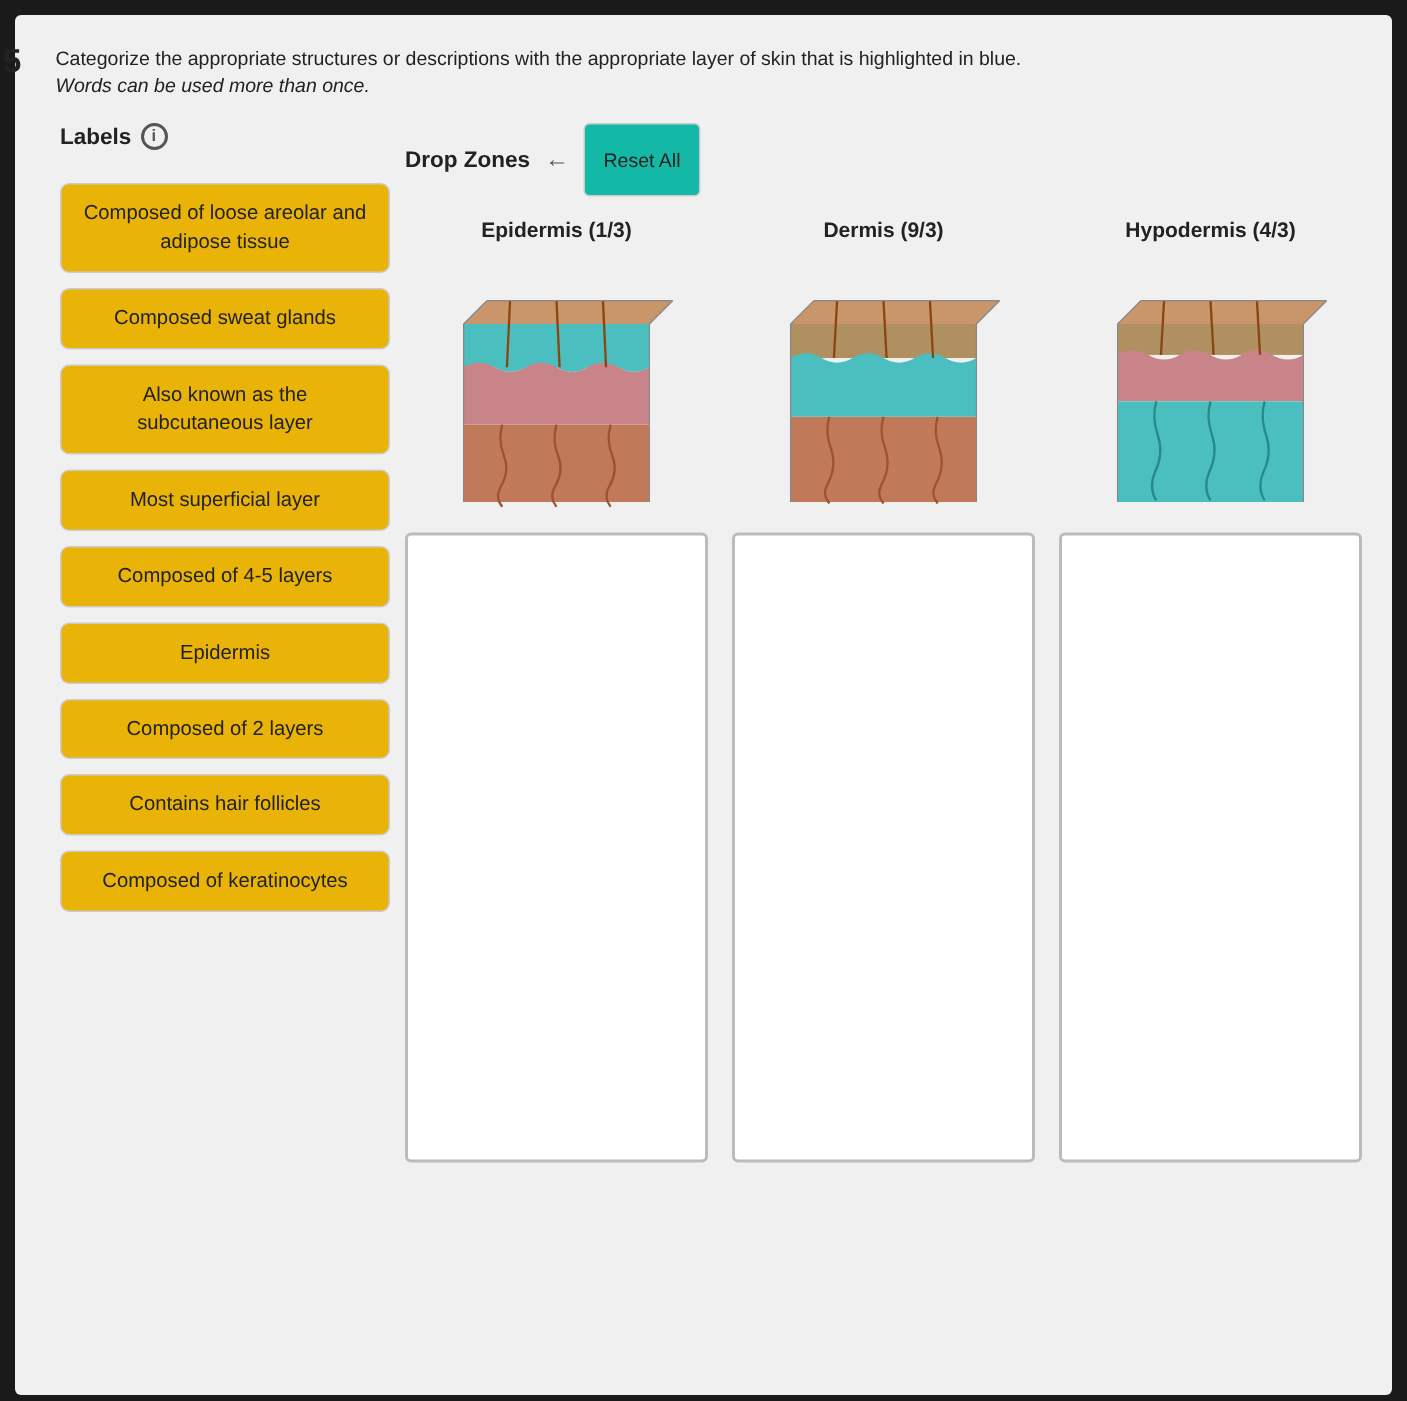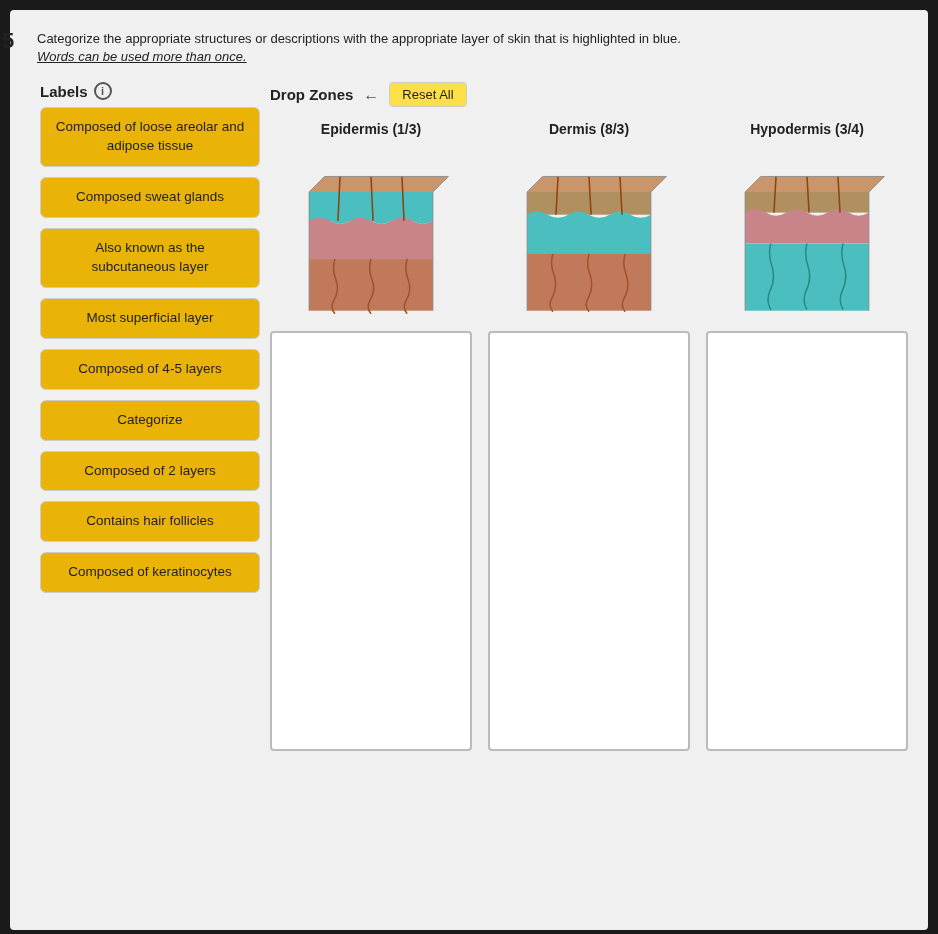--- a/index.html
+++ b/index.html
@@ -31,39 +31,38 @@
     }
     .question-text {
       font-size: 13px;
       color: #222;
       margin-left: 7px;
       margin-bottom: 16px;
       line-height: 1.4;
     }
     .question-text em {
       font-style: italic;
-      text-decoration: underline;
     }
     .main-layout {
       display: flex;
       gap: 0;
       margin-left: 10px;
     }
     
     .left-panel {
       width: 220px;
       flex-shrink: 0;
     }
     .labels-header {
       display: flex;
       align-items: center;
       gap: 6px;
       font-weight: bold;
       font-size: 15px;
-      margin-bottom: 7px;
+      margin-bottom: 22px;
       color: #222;
     }
     .info-icon {
       width: 18px;
       height: 18px;
       border-radius: 50%;
       border: 2px solid #555;
       display: inline-flex;
       align-items: center;
       justify-content: center;
@@ -100,24 +99,24 @@
       font-weight: bold;
       font-size: 15px;
       color: #222;
       text-align: center;
     }
     .arrow-icon {
       font-size: 16px;
       color: #555;
     }
     .reset-btn {
-      background: #fde047;
+      background: #14b8a6;
       border: 1px solid #ccc;
       border-radius: 4px;
-      padding: 4px 12px;
+      padding: 16px 12px;
       font-size: 13px;
       cursor: pointer;
       color: #222;
     }
     .columns-row {
       display: flex;
       gap: 16px;
     }
     .column {
       flex: 1;
@@ -173,21 +172,21 @@
       <div class="labels-header">
         <span>Labels</span>
         <span class="info-icon">i</span>
       </div>
 
       <div class="label-card" draggable="true">Composed of loose areolar and adipose tissue</div>
       <div class="label-card" draggable="true">Composed sweat glands</div>
       <div class="label-card" draggable="true">Also known as the subcutaneous layer</div>
       <div class="label-card" draggable="true">Most superficial layer</div>
       <div class="label-card" draggable="true">Composed of 4-5 layers</div>
-      <div class="label-card" draggable="true">Categorize</div>
+      <div class="label-card" draggable="true">Epidermis</div>
       <div class="label-card" draggable="true">Composed of 2 layers</div>
       <div class="label-card" draggable="true">Contains hair follicles</div>
       <div class="label-card" draggable="true">Composed of keratinocytes</div>
     </div>
 
     <div class="right-panel">
       <div class="drop-zones-header">
         <span class="drop-zones-title">Drop Zones</span>
         <span class="arrow-icon">←</span>
         <button class="reset-btn">Reset All</button>
@@ -224,21 +223,21 @@
 
               <line x1="20" y1="30" x2="35" y2="15" stroke="#888" stroke-width="0.8"></line>
               <line x1="140" y1="30" x2="155" y2="15" stroke="#888" stroke-width="0.8"></line>
               <line x1="35" y1="15" x2="155" y2="15" stroke="#888" stroke-width="0.8"></line>
             </svg>
           </div>
           <div class="drop-zone-box"></div>
         </div>
 
         <div class="column">
-          <div class="column-header">Dermis (8/3)</div>
+          <div class="column-header">Dermis (9/3)</div>
           <div class="skin-image-placeholder">
             <svg class="skin-svg" viewBox="0 0 160 155" xmlns="http://www.w3.org/2000/svg">
 
               <polygon points="20,30 140,30 155,15 35,15" fill="#c9956b"></polygon>
 
               <rect x="20" y="30" width="120" height="22" fill="#b09060"></rect>
 
               <path d="M20,52 Q30,46 40,52 Q50,58 60,52 Q70,46 80,52 Q90,58 100,52 Q110,46 120,52 Q130,58 140,52 L140,90 L20,90 Z" fill="#4bbfbf"></path>
 
               <rect x="20" y="90" width="120" height="55" fill="#c07a5a"></rect>
@@ -255,21 +254,21 @@
               <line x1="140" y1="30" x2="140" y2="145" stroke="#888" stroke-width="0.8"></line>
               <line x1="20" y1="30" x2="35" y2="15" stroke="#888" stroke-width="0.8"></line>
               <line x1="140" y1="30" x2="155" y2="15" stroke="#888" stroke-width="0.8"></line>
               <line x1="35" y1="15" x2="155" y2="15" stroke="#888" stroke-width="0.8"></line>
             </svg>
           </div>
           <div class="drop-zone-box"></div>
         </div>
 
         <div class="column">
-          <div class="column-header">Hypodermis (3/4)</div>
+          <div class="column-header">Hypodermis (4/3)</div>
           <div class="skin-image-placeholder">
             <svg class="skin-svg" viewBox="0 0 160 155" xmlns="http://www.w3.org/2000/svg">
 
               <polygon points="20,30 140,30 155,15 35,15" fill="#c9956b"></polygon>
 
               <rect x="20" y="30" width="120" height="20" fill="#b09060"></rect>
 
               <path d="M20,50 Q30,44 40,50 Q50,56 60,50 Q70,44 80,50 Q90,56 100,50 Q110,44 120,50 Q130,56 140,50 L140,80 L20,80 Z" fill="#c9848a"></path>
 
               <rect x="20" y="80" width="120" height="65" fill="#4bbfbf"></rect>

